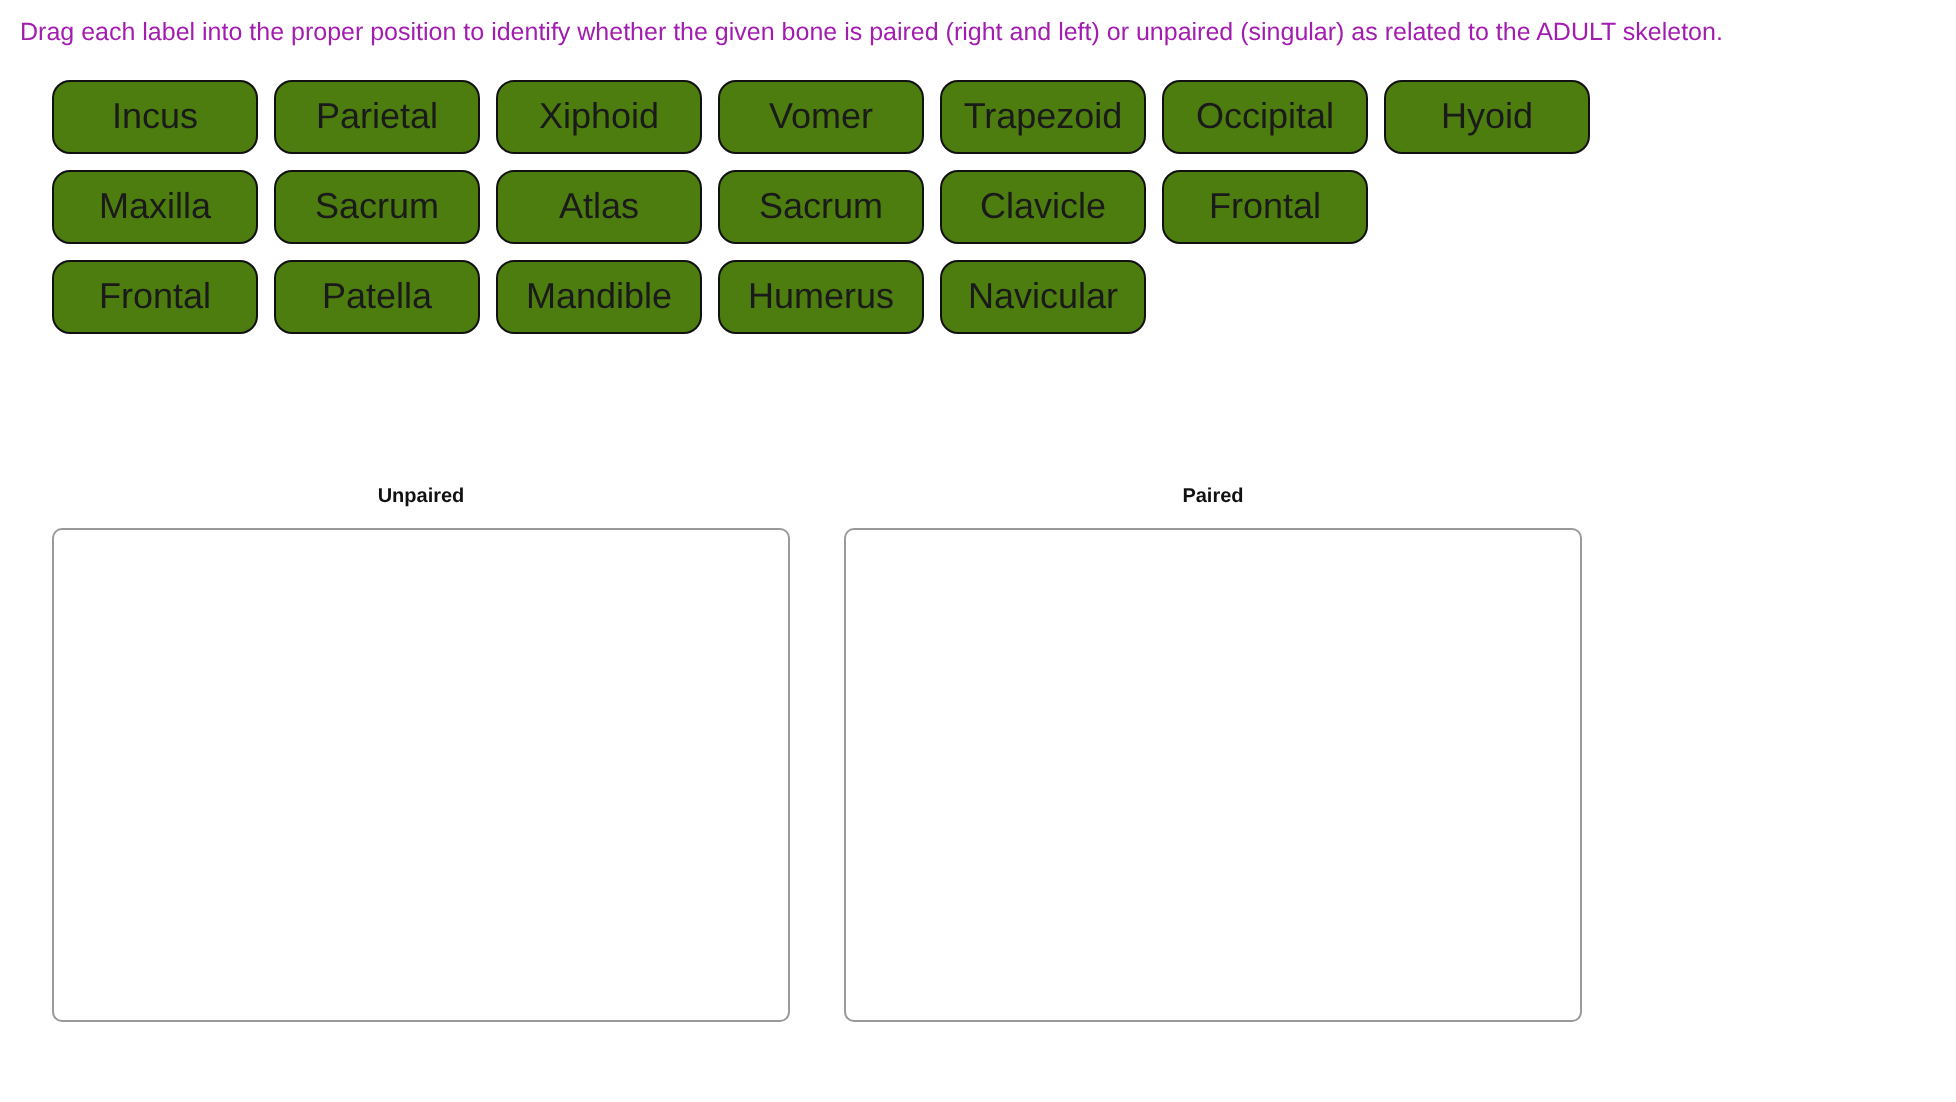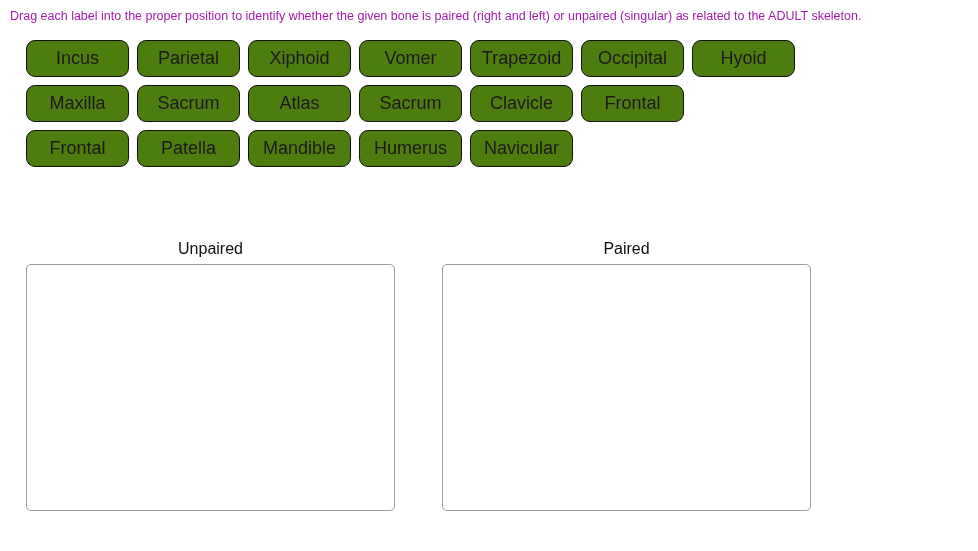--- a/index.html
+++ b/index.html
@@ -62,26 +62,26 @@
     position: absolute;
     left: 26px;
     top: 240px;
     width: 765px;
   }
   .zone-wrap {
     position: absolute;
     top: 0;
   }
   .zone-wrap.unpaired { left: 0px;   width: 369px; }
-  .zone-wrap.paired   { left: 396px; width: 369px; margin-left: 20px; }
+  .zone-wrap.paired   { left: 396px; width: 369px; }
 
   .zone-title {
     text-align: center;
-    font-size: 16px;
-    font-weight: normal;
+    font-size: 10px;
+    font-weight: bold;
     color: #111111;
     line-height: 18px;
     margin-bottom: 6px;
   }
   .zone-box {
     height: 247px;
     box-sizing: border-box;
     border: 1px solid #9a9a9a;
     border-radius: 5px;
     background: #ffffff;

